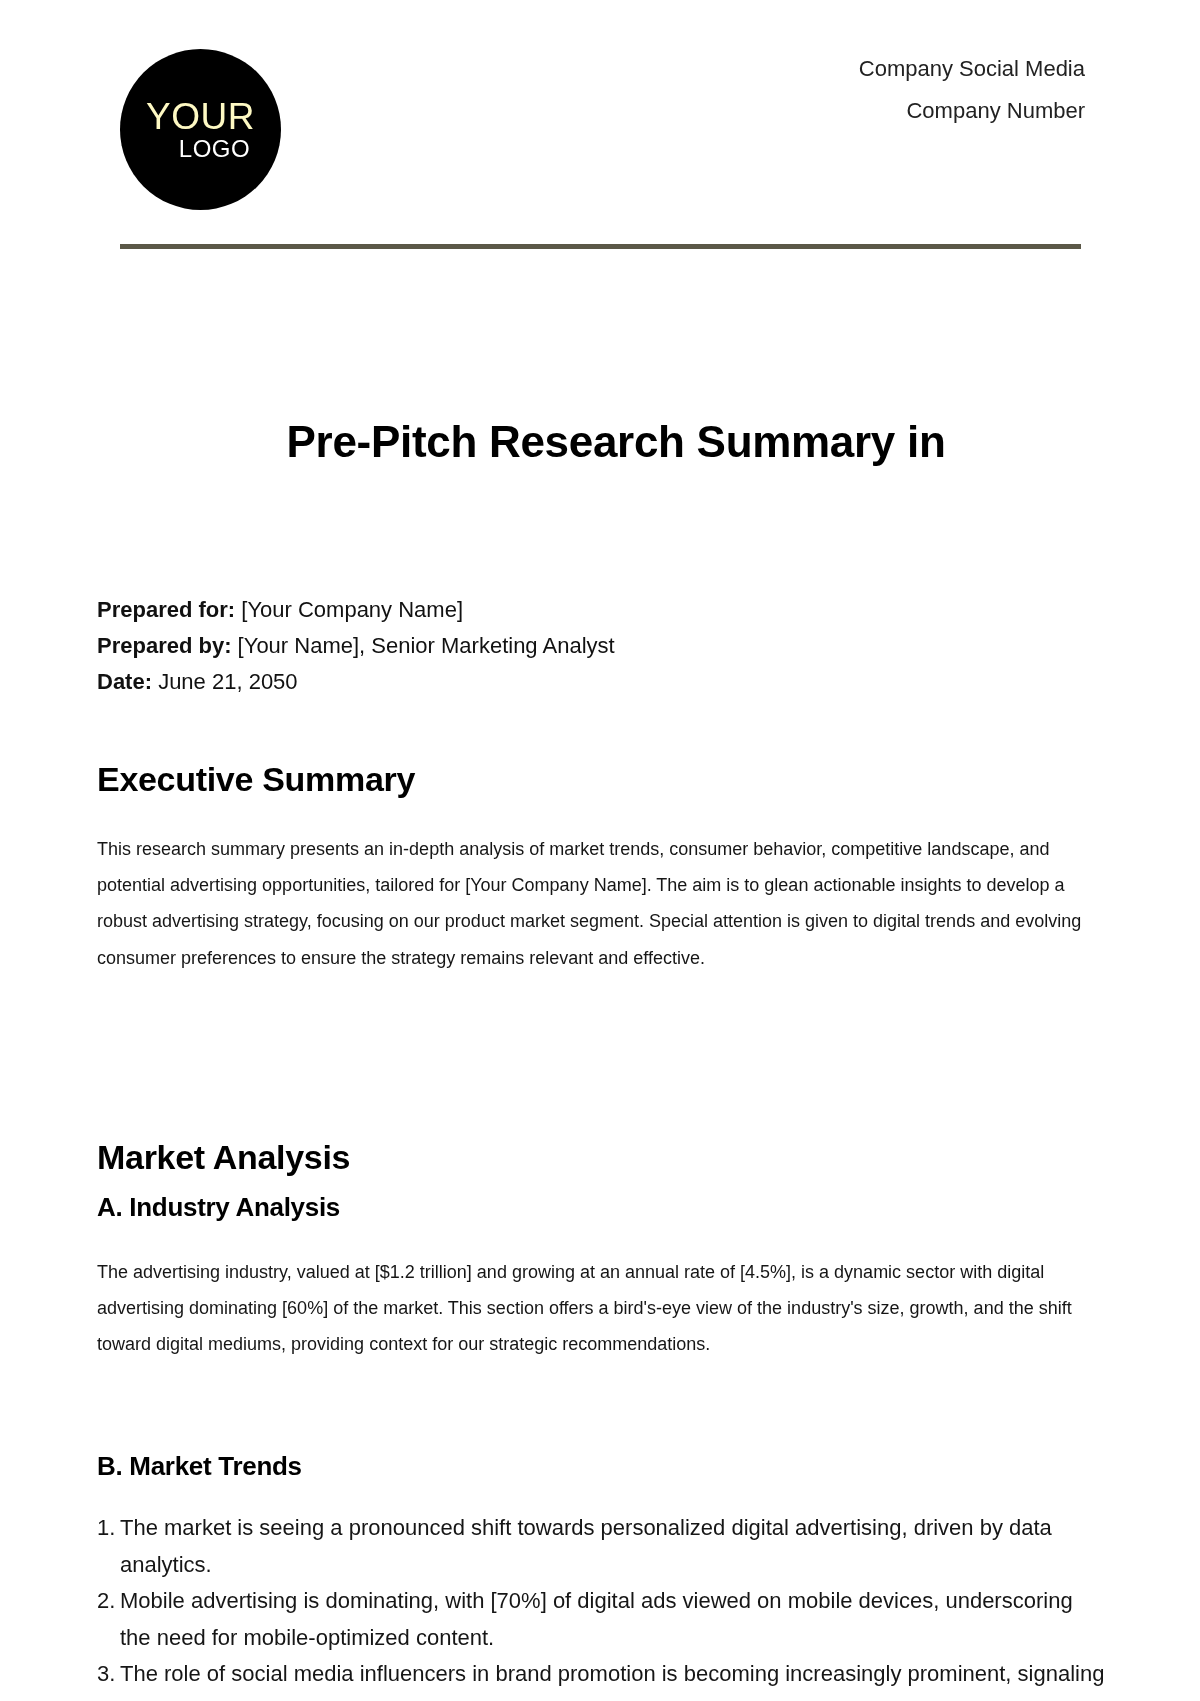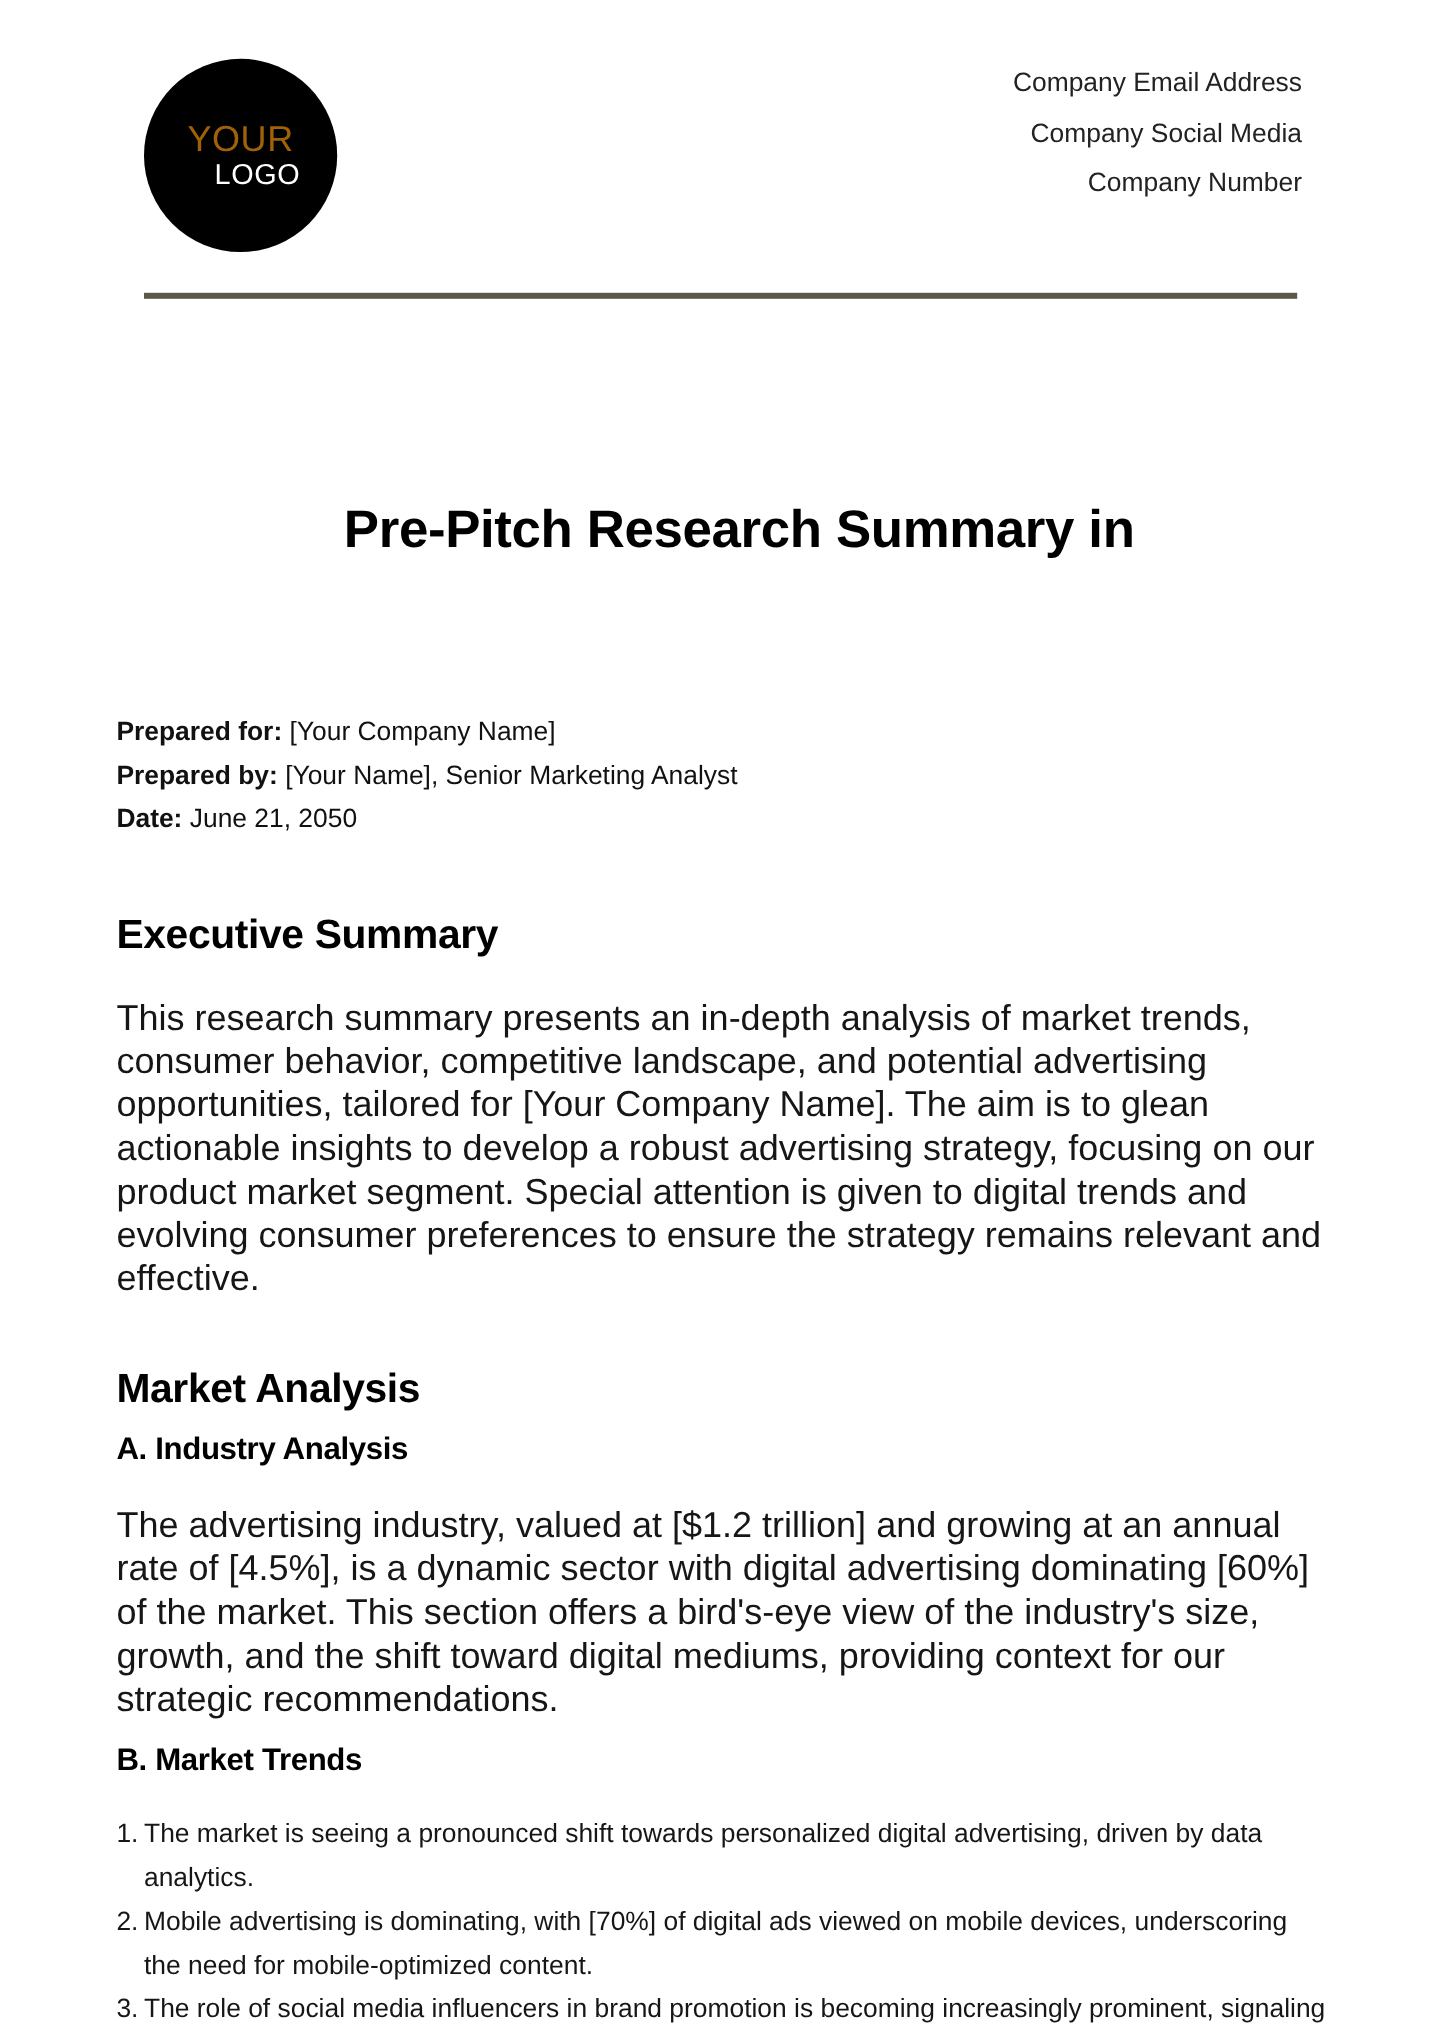--- a/index.html
+++ b/index.html
@@ -6,21 +6,21 @@
     html, body { width: 1200px; height: 1701px; background: #ffffff; overflow: hidden; }
     body { font-family: "Liberation Sans", sans-serif; color: #111111; position: relative; }
 
     .logo {
       position: absolute; left: 120px; top: 49px;
       width: 161px; height: 161px; border-radius: 50%;
       background: #000000; color: #ffffff;
       display: flex; flex-direction: column; align-items: center; justify-content: center;
       line-height: 1;
     }
-    .logo-top { font-size: 30px; font-weight: 300; letter-spacing: 0.5px; color: #a16207; }
+    .logo-top { font-size: 37px; font-weight: 300; letter-spacing: 0.5px; color: #fef9c3; }
     .logo-bottom { font-size: 24px; font-weight: 400; margin-top: 2px; letter-spacing: 0.5px; margin-left: 28px; }
 
     .contact {
       position: absolute; right: 115px; top: 54px;
       text-align: right; font-size: 22px; color: #222222;
     }
     .contact div { height: 41.5px; line-height: 30px; }
 
     .rule {
       position: absolute; left: 120px; top: 244px; width: 961px; height: 5px;
@@ -33,36 +33,35 @@
       letter-spacing: -0.3px;
     }
 
     .content { position: absolute; left: 97px; width: 1010px; }
 
     .meta { top: 592px; font-size: 22px; line-height: 36px; }
     .meta b { font-weight: 700; }
 
     .h2 { font-size: 34px; font-weight: 700; color: #000; letter-spacing: -0.3px; }
     .h3 { font-size: 26px; font-weight: 700; color: #000; letter-spacing: -0.3px; }
-    .p { font-size: 30px; line-height: 36.2px; color: #161616; }
+    .p { font-size: 18px; line-height: 36.2px; color: #161616; }
 
     ol.trends { list-style: none; font-size: 22px; line-height: 36.5px; color: #161616; }
     ol.trends li { position: relative; padding-left: 23px; }
     ol.trends li .num { position: absolute; left: 0; top: 0; }
   </style>
 </head>
 <body>
 
 <div class="logo">
   <span class="logo-top">YOUR</span>
   <span class="logo-bottom">LOGO</span>
 </div>
 
 <div class="contact">
-  <div>Company Email Address</div>
   <div>Company Social Media</div>
   <div>Company Number</div>
 </div>
 
 <div class="rule"></div>
 
 <h1 class="title">
   <span>Pre-Pitch Research Summary in</span><br>
 </h1>
 

